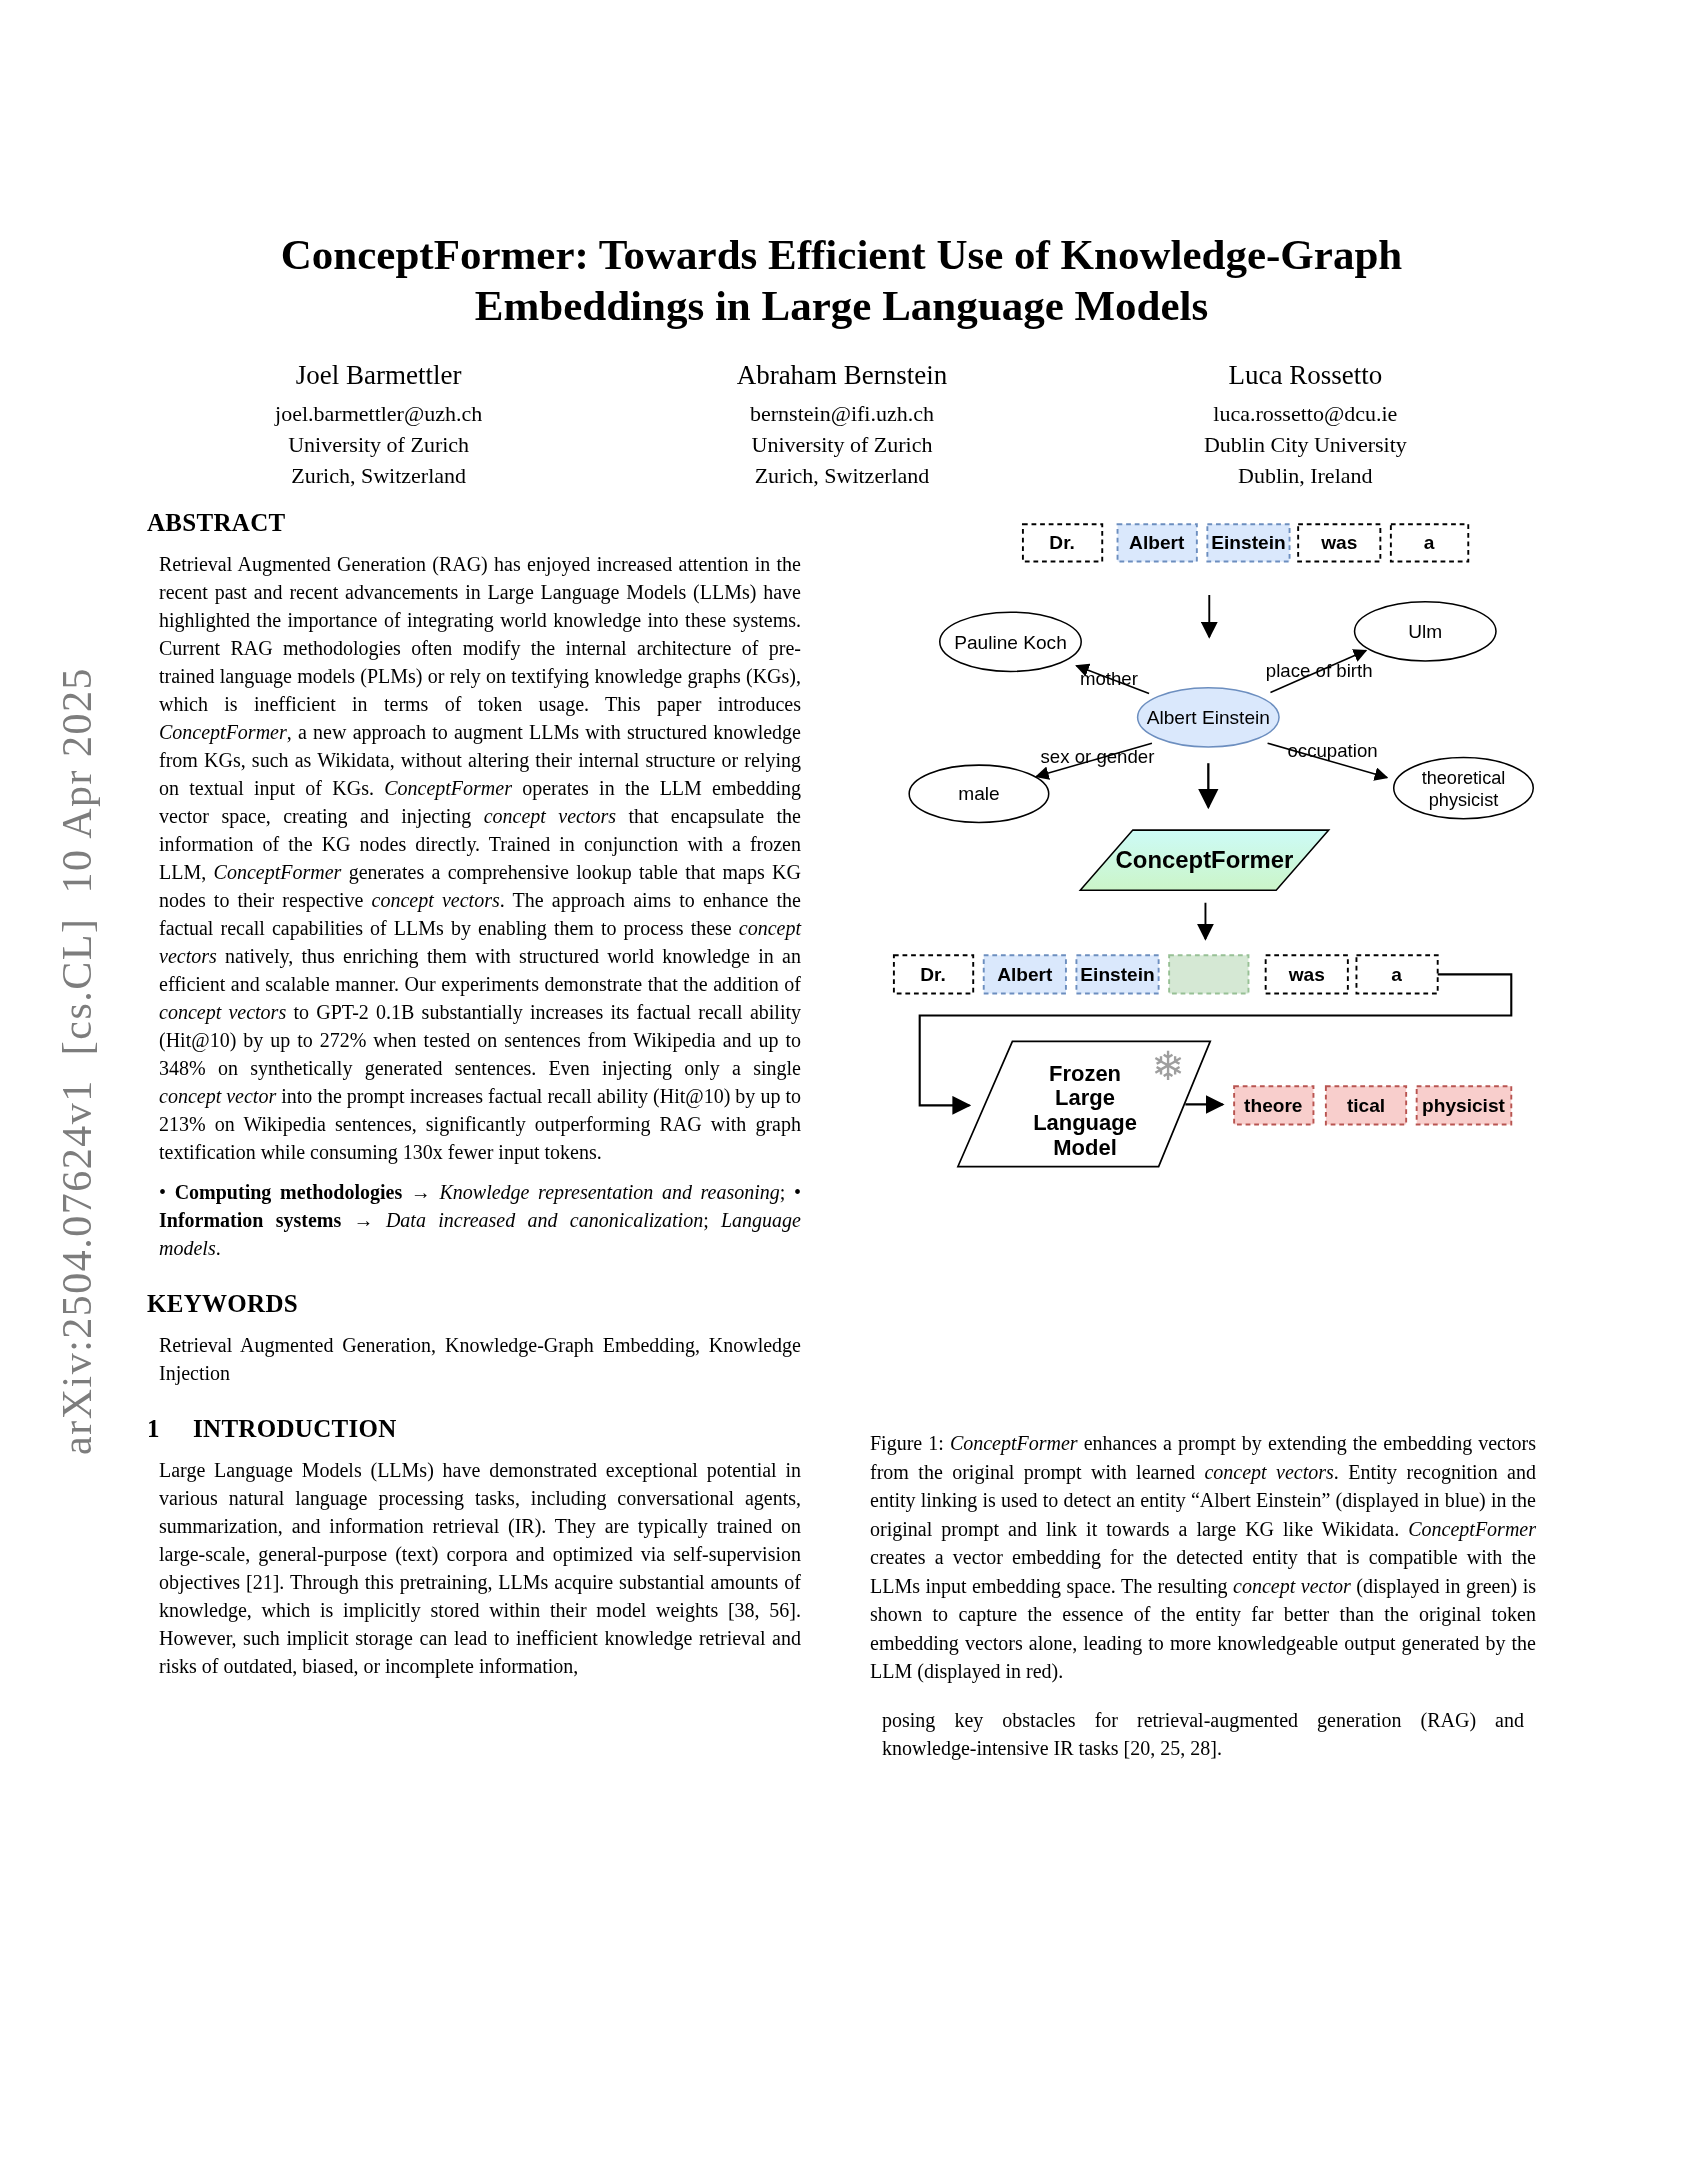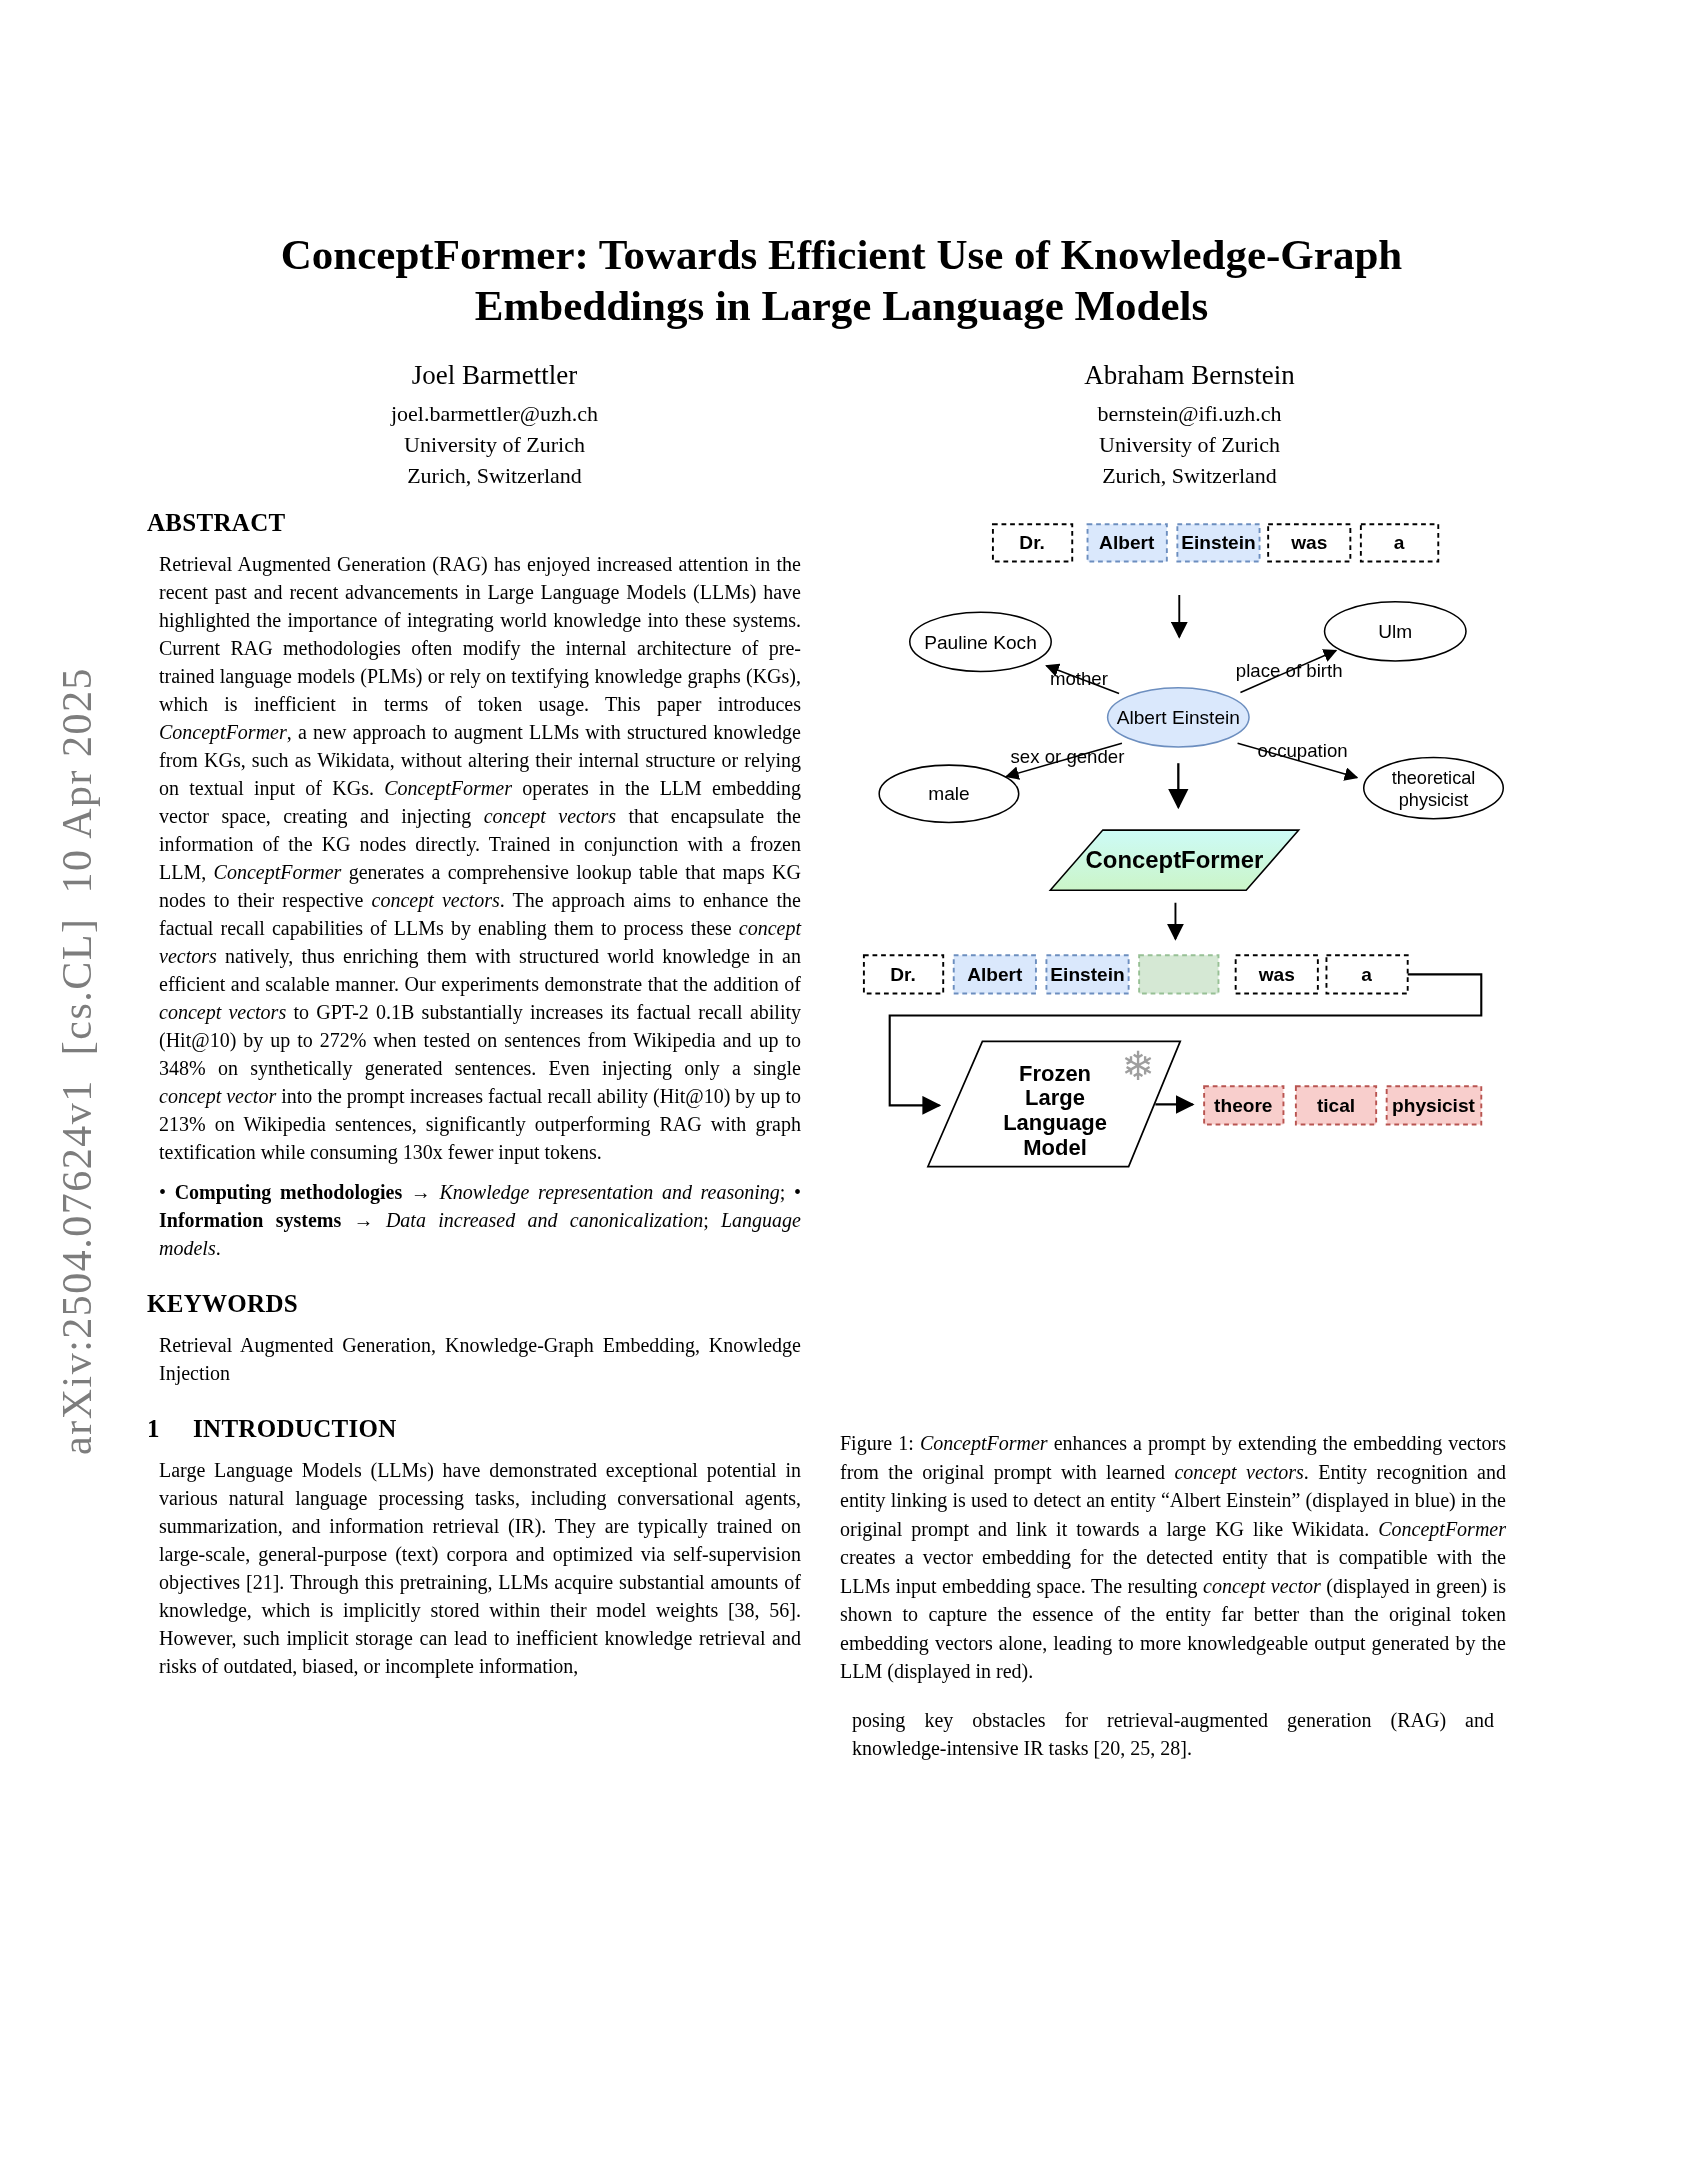--- a/index.html
+++ b/index.html
@@ -14,21 +14,21 @@
     font-family:"Liberation Serif", serif;
   }
   .title{
     position:absolute;top:230px;left:50%;transform:translateX(-50%);
     width:1317px;text-align:center;font-size:43px;font-weight:700;line-height:1.18;
   }
   .authors{position:absolute;top:360px;left:147px;width:1390px;display:flex;}
   .author{flex:1;text-align:center;}
   .author .name{font-size:27px;margin-bottom:7px;}
   .author .line{font-size:22px;line-height:31px;}
-  .columns{position:absolute;top:503px;left:147px;width:1390px;display:flex;gap:27px;align-items:flex-start;}
+  .columns{position:absolute;top:503px;left:147px;width:1390px;display:flex;gap:57px;align-items:flex-start;}
   .col{width:666px;}
   h2.sec{font-size:25px;font-weight:700;margin:28px 0 13px 0;letter-spacing:0.3px;font-family:"Liberation Serif", serif;}
   h2.sec.first{margin-top:6px;}
   .secnum{display:inline-block;min-width:46px;}
   p.body{font-size:20px;line-height:28px;text-align:justify;margin:12px;hyphens:auto;}
   .caption{margin-top:8px;font-size:20px;line-height:28.5px;font-weight:400;text-align:justify;hyphens:auto;}
   .closing{margin-top:44px;}
   .fig-svg{display:block;}
   .svg-sans{font-family:"Liberation Sans", sans-serif;}
 </style>
@@ -44,20 +44,26 @@
     <div class="name">Joel Barmettler</div>
     <div class="line">joel.barmettler@uzh.ch</div>
     <div class="line">University of Zurich</div>
     <div class="line">Zurich, Switzerland</div>
   </div>
   <div class="author">
     <div class="name">Abraham Bernstein</div>
     <div class="line">bernstein@ifi.uzh.ch</div>
     <div class="line">University of Zurich</div>
     <div class="line">Zurich, Switzerland</div>
+  </div>
+  <div class="author">
+    <div class="name">Luca Rossetto</div>
+    <div class="line">luca.rossetto@dcu.ie</div>
+    <div class="line">Dublin City University</div>
+    <div class="line">Dublin, Ireland</div>
   </div>
 </div>
 
 <div class="columns">
 
   <div class="col">
     <h2 class="sec first">ABSTRACT</h2>
     <p class="body"><span>Retrieval Augmented Generation (RAG) has enjoyed increased attention in the recent past and recent advancements in Large Language Models (LLMs) have highlighted the importance of integrating world knowledge into these systems. Current RAG methodologies often modify the internal architecture of pre-trained language models (PLMs) or rely on textifying knowledge graphs (KGs), which is inefficient in terms of token usage. This paper introduces </span><i>ConceptFormer</i><span>, a new approach to augment LLMs with structured knowledge from KGs, such as Wikidata, without altering their internal structure or relying on textual input of KGs. </span><i>ConceptFormer</i><span> operates in the LLM embedding vector space, creating and injecting </span><i>concept vectors</i><span> that encapsulate the information of the KG nodes directly. Trained in conjunction with a frozen LLM, </span><i>ConceptFormer</i><span> generates a comprehensive lookup table that maps KG nodes to their respective </span><i>concept vectors</i><span>. The approach aims to enhance the factual recall capabilities of LLMs by enabling them to process these </span><i>concept vectors</i><span> natively, thus enriching them with structured world knowledge in an efficient and scalable manner. Our experiments demonstrate that the addition of </span><i>concept vectors</i><span> to GPT-2 0.1B substantially increases its factual recall ability (Hit@10) by up to 272% when tested on sentences from Wikipedia and up to 348% on synthetically generated sentences. Even injecting only a single </span><i>concept vector</i><span> into the prompt increases factual recall ability (Hit@10) by up to 213% on Wikipedia sentences, significantly outperforming RAG with graph textification while consuming 130x fewer input tokens.</span></p>
 
     <p class="body"><span>• </span><span style="font-weight: bold;">Computing methodologies</span><span> → </span><i>Knowledge representation and reasoning</i><span>; • </span><span style="font-weight: bold;">Information systems</span><span> → </span><i>Data increased and canonicalization</i><span>; </span><i>Language models</i><span>.</span></p>

